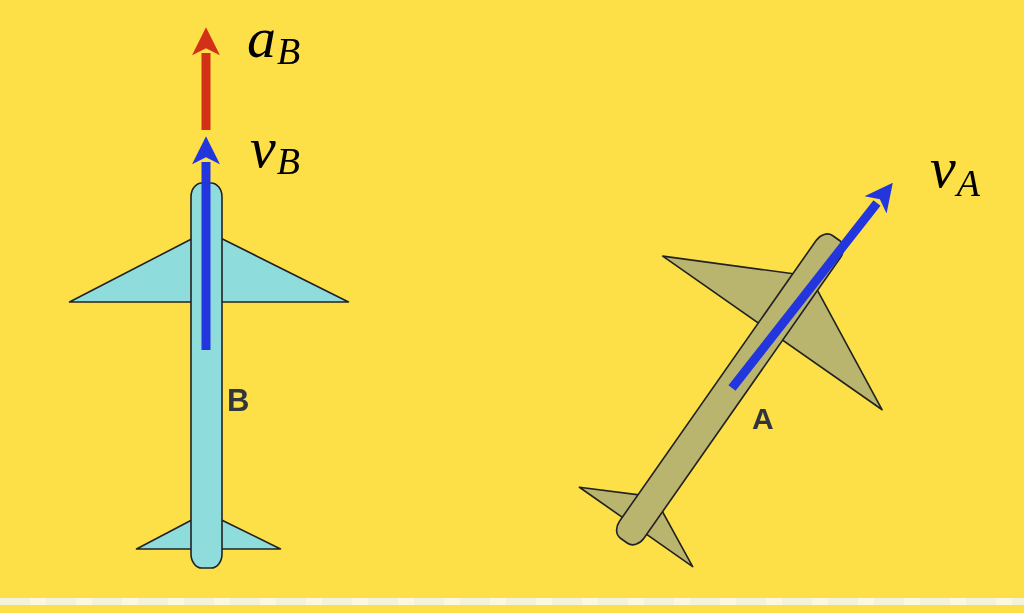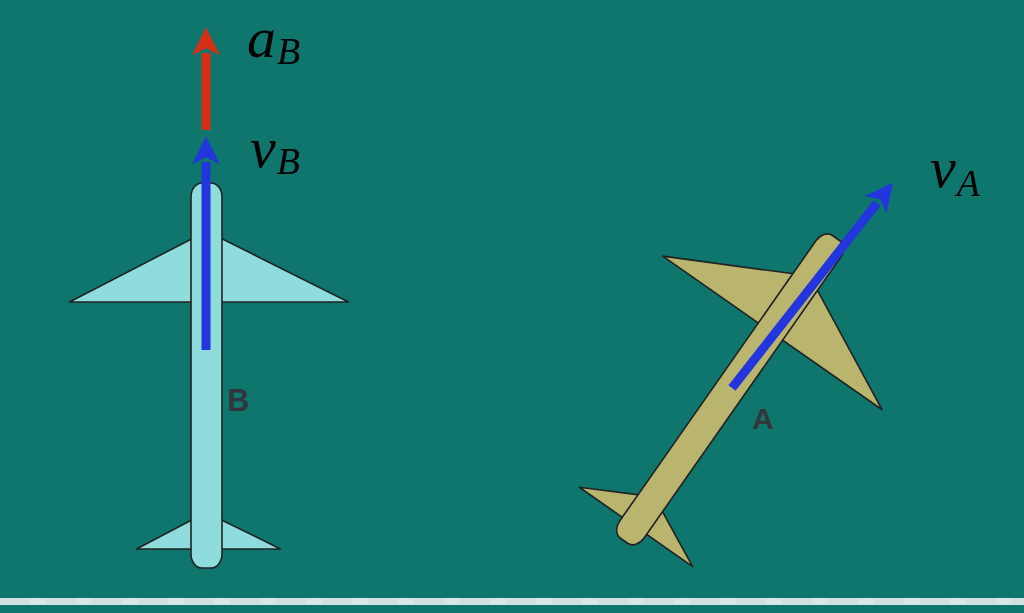--- a/index.html
+++ b/index.html
@@ -5,21 +5,21 @@
   html, body {
     margin: 0;
     padding: 0;
     background: #ffffff;
     font-family: "Liberation Sans", "DejaVu Sans", sans-serif;
   }
   .canvas {
     position: relative;
     width: 1024px;
     height: 613px;
-    background: #0f766e;
+    background: #fde047;
     overflow: hidden;
   }
   .canvas svg {
     position: absolute;
     left: 0;
     top: 0;
   }
   .jpeg-band {
     position: absolute;
     left: 0;

